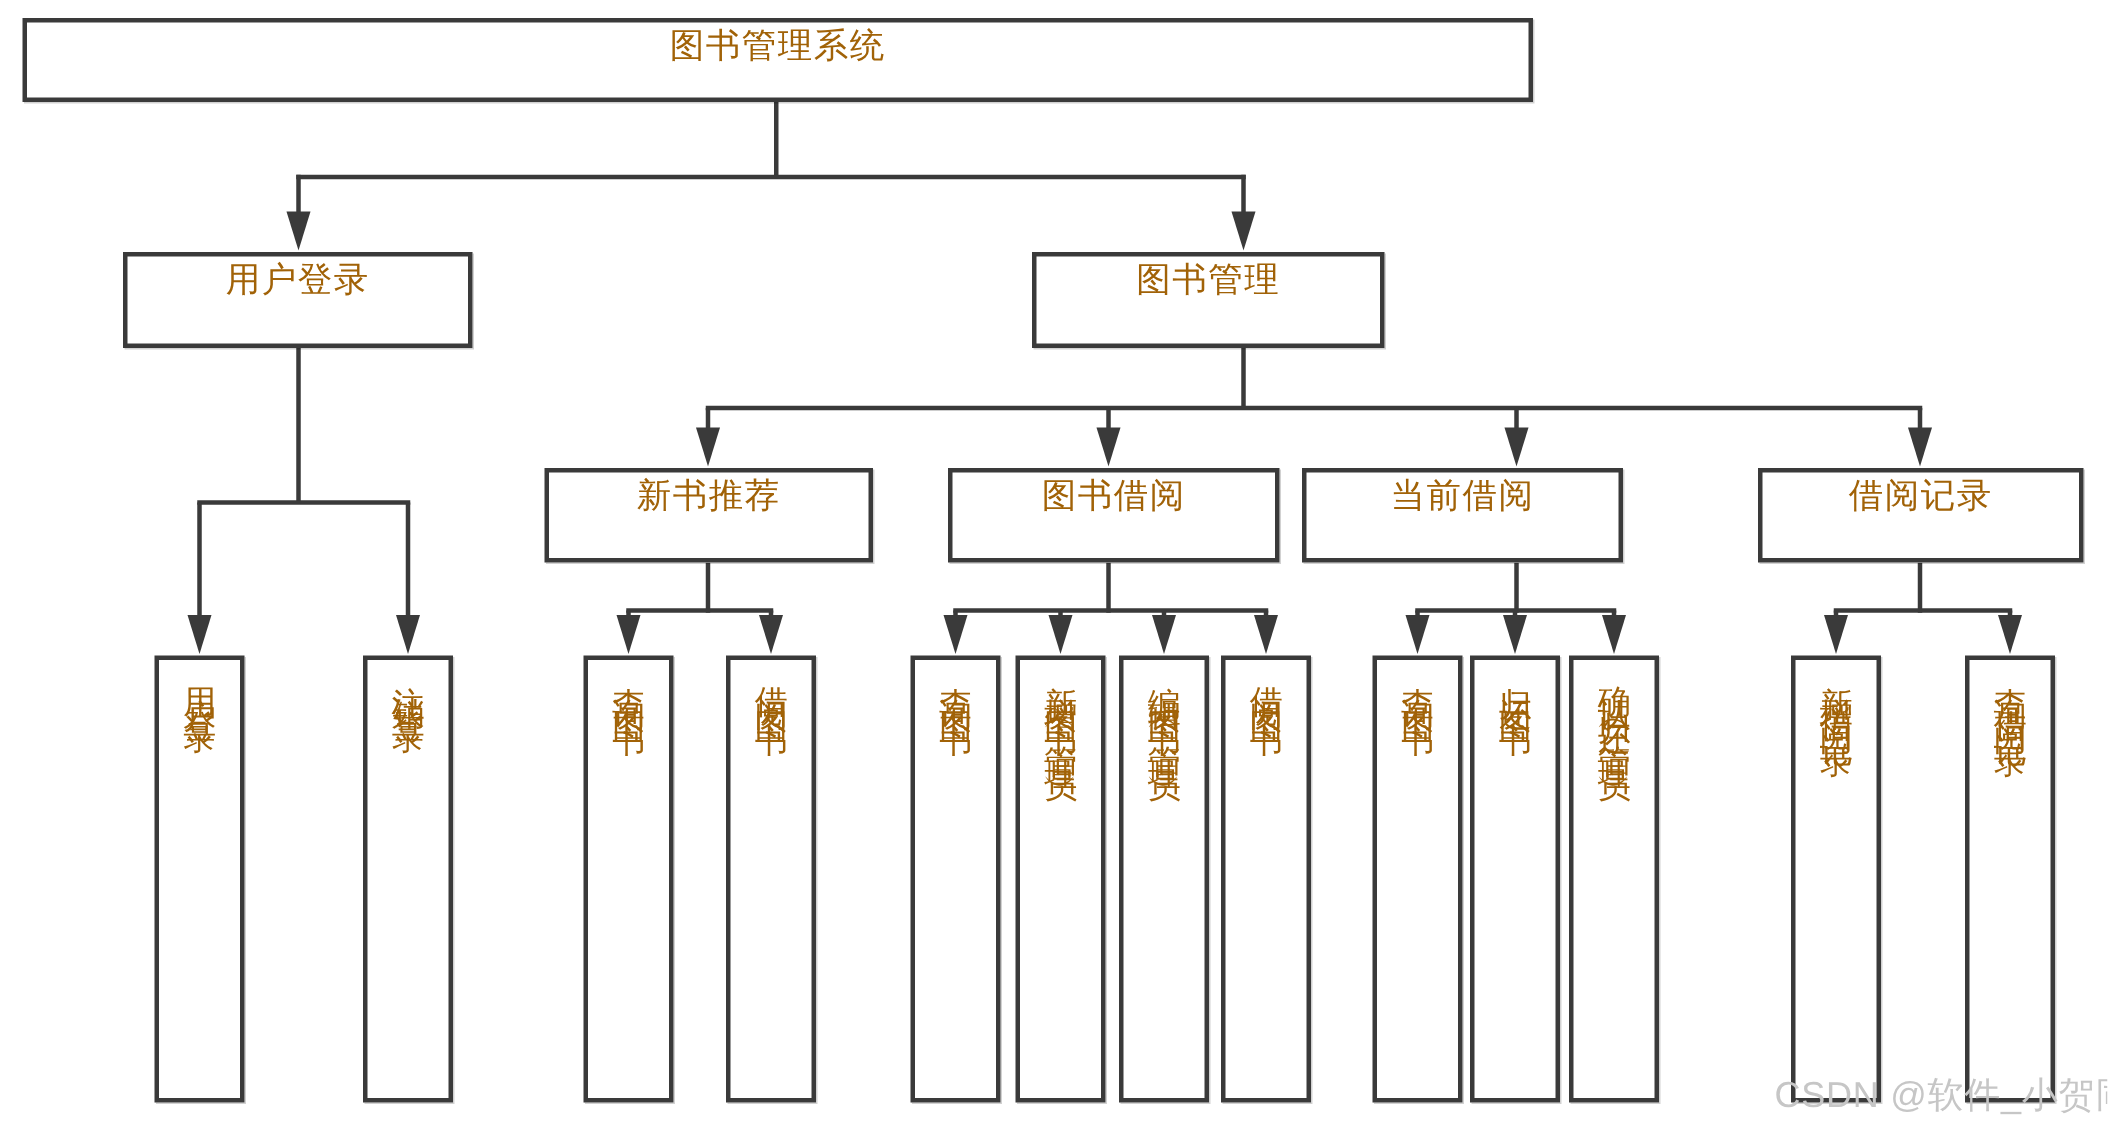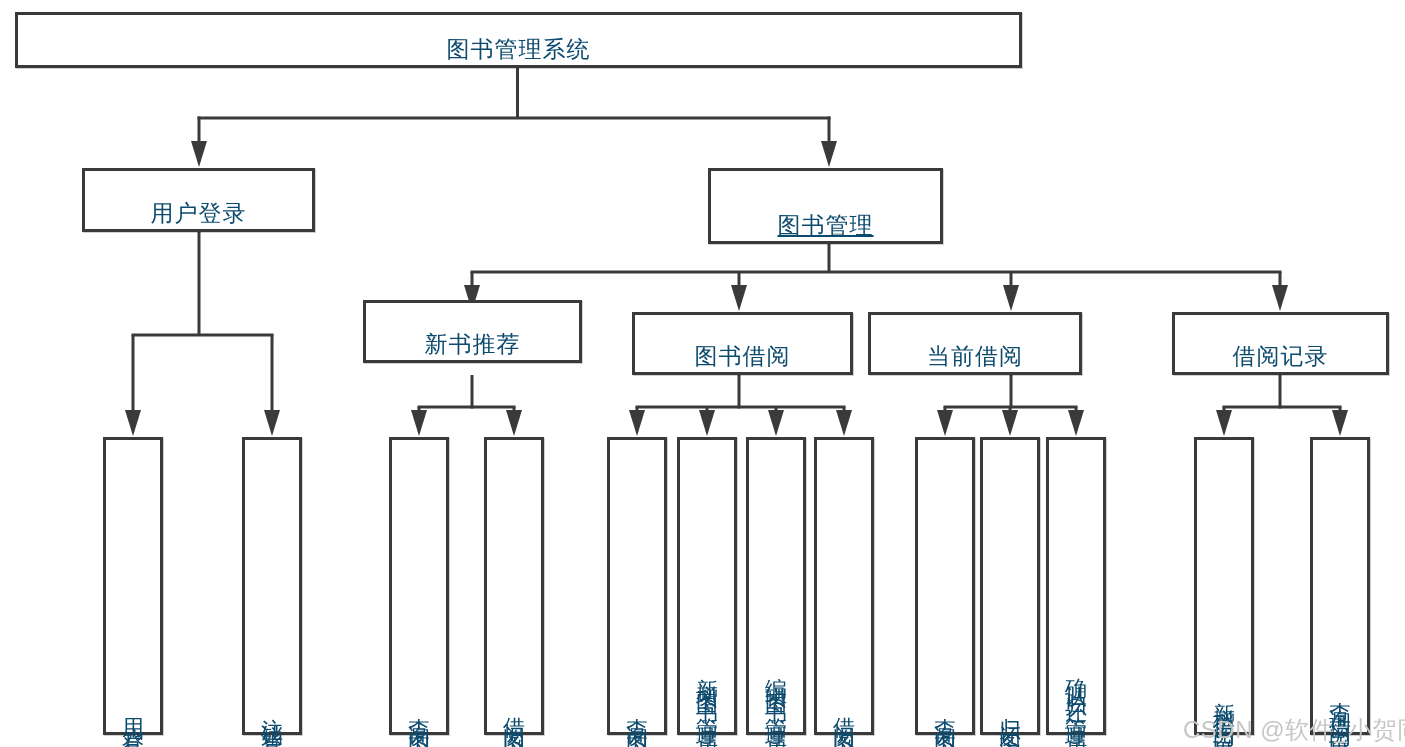--- a/index.html
+++ b/index.html
@@ -16,42 +16,42 @@
     left: 0; top: 0;
     width: 1405px; height: 747px;
     z-index: 1;
   }
   .node {
     position: absolute;
     box-sizing: border-box;
     border: 3px solid #3a3a3a;
     background: #ffffff;
     display: flex;
-    align-items: flex-end;
+    align-items: flex-start;
     justify-content: center;
-    color: #0c4a6e;
+    color: #a16207;
     z-index: 2;
     box-shadow: 1px 1px 0 rgba(0,0,0,0.18);
   }
   .h-label { font-size: 23px; letter-spacing: 1px; white-space: nowrap; }
   .v-node .v-label {
     writing-mode: vertical-rl;
     text-orientation: mixed;
     font-size: 22px;
     letter-spacing: 8px;
     line-height: 1.1;
     white-space: nowrap;
   }
   
   #root-node     { left: 15px;   top: 12px;  width: 1007px; height: 56px; }
   
   #node-login    { left: 82px;   top: 168px; width: 233px;  height: 64px; }
-  #node-mgmt     { left: 708px;  top: 168px; width: 235px;  height: 76px; text-decoration: underline; }
-  
-  #node-new      { left: 363px;  top: 300px; width: 219px;  height: 63px; }
+  #node-mgmt     { left: 688px;  top: 168px; width: 235px;  height: 64px; }
+  
+  #node-new      { left: 363px;  top: 312px; width: 219px;  height: 63px; }
   #node-borrow   { left: 632px;  top: 312px; width: 221px;  height: 63px; }
   #node-current  { left: 868px;  top: 312px; width: 214px;  height: 63px; }
   #node-records  { left: 1172px; top: 312px; width: 217px;  height: 63px; }
   
   .leaf { top: 437px; width: 60px; height: 298px; }
   #leaf-login-1  { left: 103px; }
   #leaf-login-2  { left: 242px; }
   #leaf-new-1    { left: 389px; }
   #leaf-new-2    { left: 484px; }
   #leaf-bor-1    { left: 607px; }

